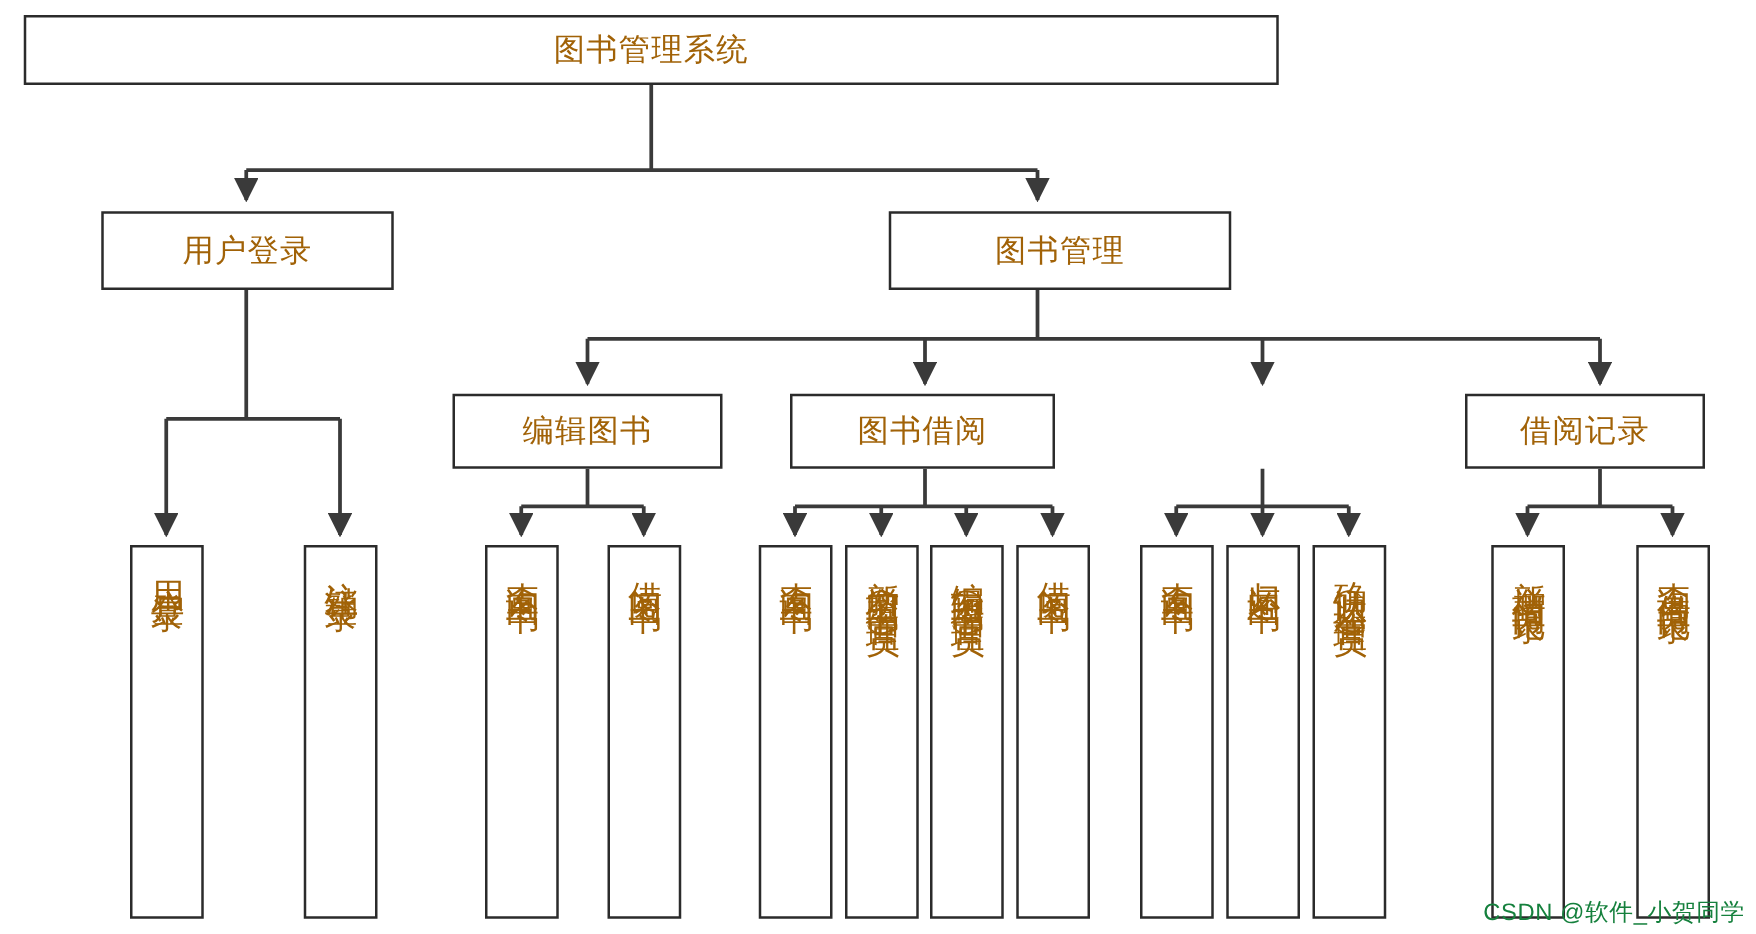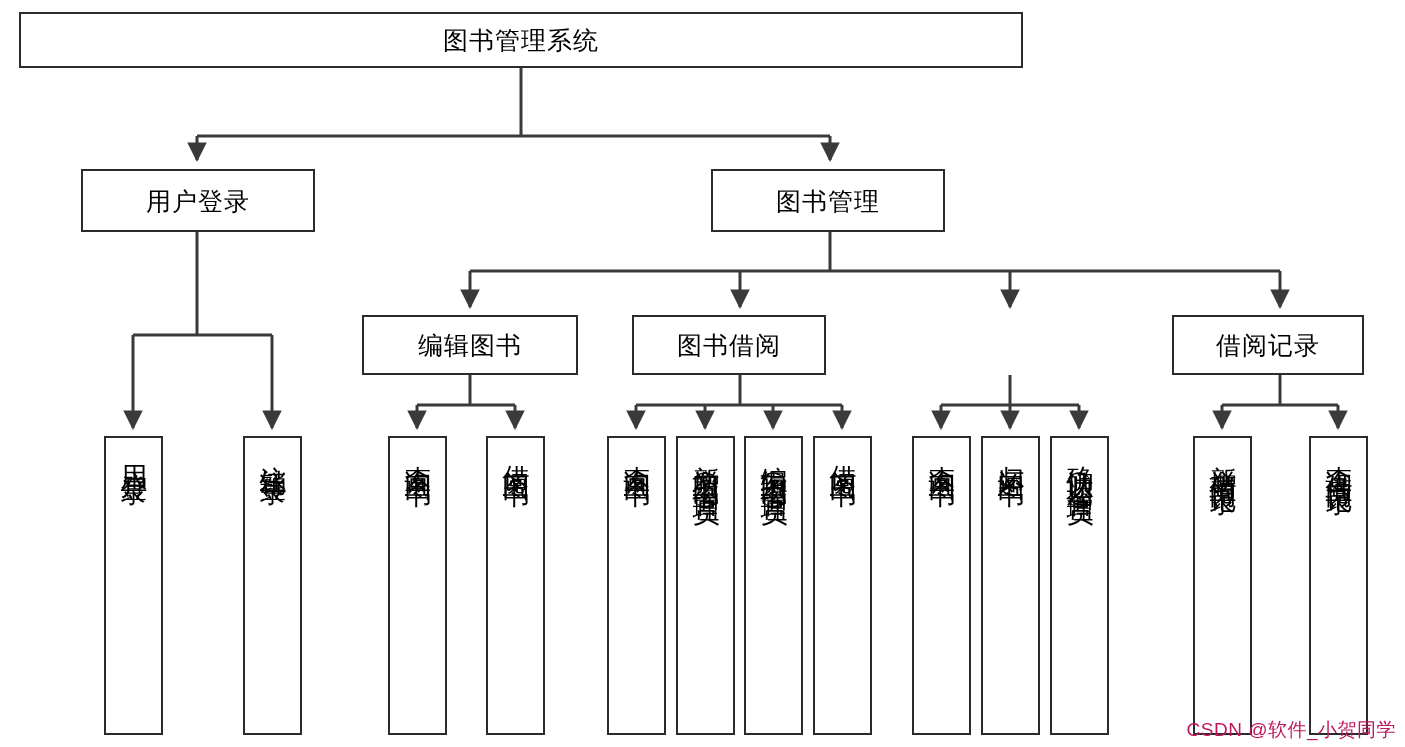--- a/index.html
+++ b/index.html
@@ -18,21 +18,21 @@
     position:absolute;
     box-sizing:border-box;
     background:#ffffff;
     border:2px solid #2b2b2b;
     display:flex;
     align-items:center;
     justify-content:center;
     z-index:2;
   }
   .node .label{
-    color:#000000;
+    color:#a16207;
     line-height:1.12;
     text-align:center;
     white-space:pre;
   }
 
   
   .node.h .label{
     font-size:25px;
     letter-spacing:1px;
   }
@@ -51,21 +51,21 @@
     letter-spacing:5px;
     line-height:1;
     white-space:nowrap;
   }
 
   .watermark{
     position:absolute;
     right:9px;
     bottom:4px;
     font-size:19px;
-    color:#be185d;
+    color:#15803d;
     z-index:5;
     white-space:nowrap;
     letter-spacing:0.5px;
   }
 </style>
 </head>
 <body>
 
 <div id="diagram">
 
@@ -120,29 +120,29 @@
   </svg>
 
   <div class="node h root" style="left:19px;top:12px;width:1004px;height:56px;">
     <span class="label">图书管理系统</span>
   </div>
 
   <div class="node h" style="left:81px;top:169px;width:234px;height:63px;">
     <span class="label">用户登录</span>
   </div>
 
-  <div class="node h" style="left:711px;top:169px;width:234px;height:63px;">
+  <div class="node h" style="left:711px;top:169px;width:274px;height:63px;">
     <span class="label">图书管理</span>
   </div>
 
   <div class="node h" style="left:362px;top:315px;width:216px;height:60px;">
     <span class="label">编辑图书</span>
   </div>
 
-  <div class="node h" style="left:632px;top:315px;width:194px;height:60px;">
+  <div class="node h" style="left:632px;top:315px;width:212px;height:60px;">
     <span class="label">图书借阅</span>
   </div>
 
 
   <div class="node h" style="left:1172px;top:315px;width:192px;height:60px;">
     <span class="label">借阅记录</span>
   </div>
 
   <div class="node v" style="left:104px;top:436px;width:59px;height:299px;">
     <span class="label">用户登录</span>

